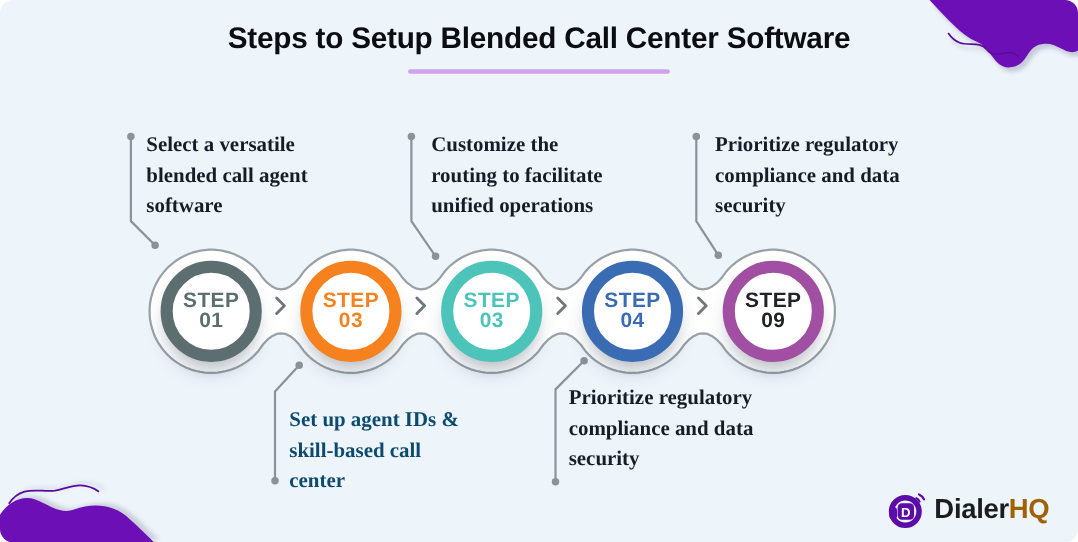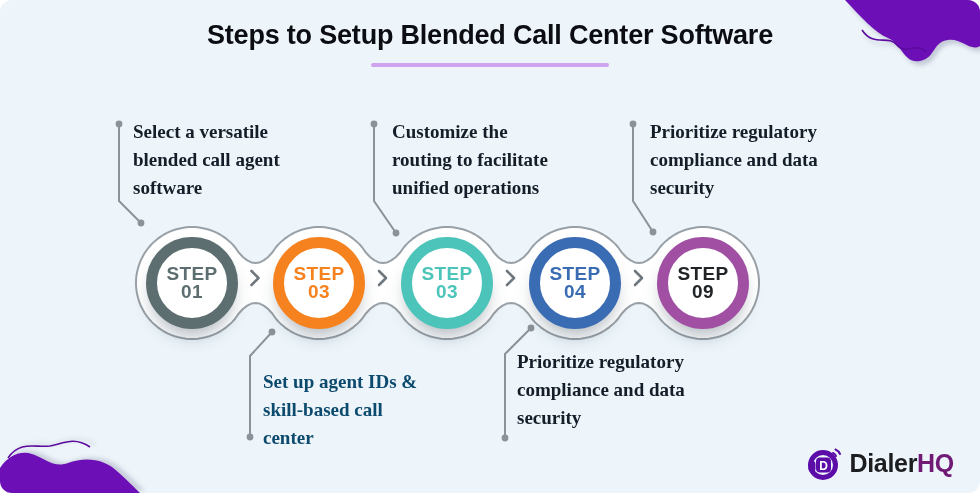--- a/index.html
+++ b/index.html
@@ -31,21 +31,21 @@
     position:absolute;font-size:19px;line-height:28px;font-weight:600;color:#141d28;
     white-space:nowrap;
     font-family:Liberation Serif, serif;
   }
   .desc span{display:block;}
   .logo{
     position:absolute;right:26px;bottom:12px;display:flex;align-items:center;gap:7px;
   }
   .logo .word{font-size:25px;font-weight:800;letter-spacing:-0.3px;line-height:36px;}
   .logo .word .black{color:#1c1d1f;}
-  .logo .word .purple{color:#701a75;}
+  .logo .word .purple{color:#a16207;}
 </style>
 </head>
 <body>
 
 <div class="canvas" style="background: rgb(237, 245, 250); border-radius: 12px;">
 
   <svg class="layer" width="980" height="493" viewBox="0 0 980 493">
     <g style="filter:drop-shadow(3px 4px 2px rgba(120,120,150,.35));">
       <path d="M845,0 L980,0 L980,46 C970,52 962,38 948,40 C932,42 936,58 920,61 C904,64 902,44 888,38 C874,32 862,18 845,0 Z" fill="#6d0fb6"></path>
       <path d="M862,30 C874,48 888,34 897,45 C906,56 917,41 926,52" fill="none" stroke="#5c0b9e" stroke-width="1.6"></path>

